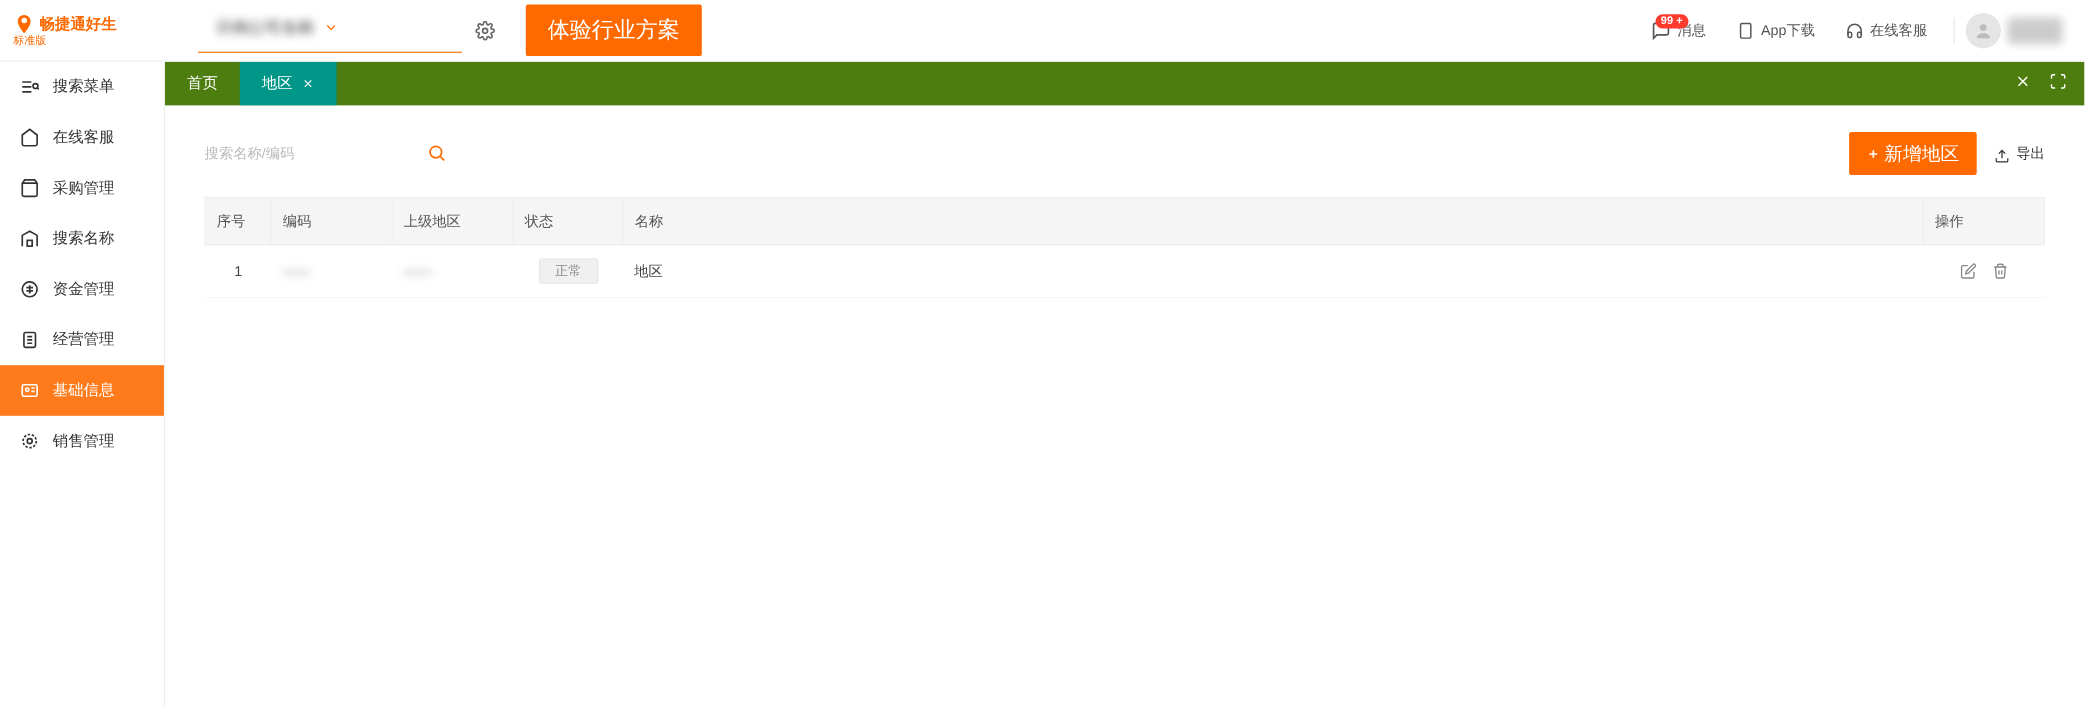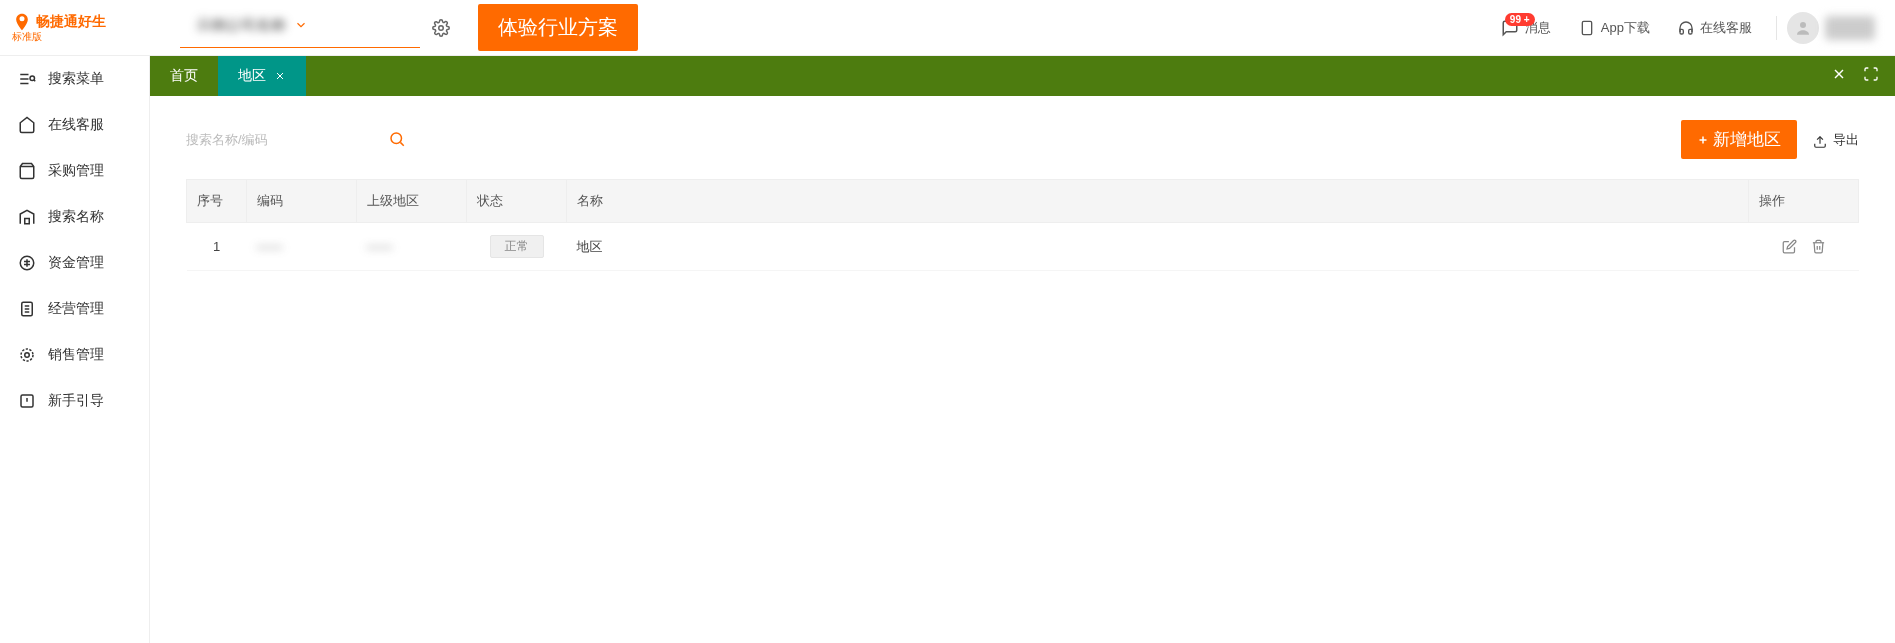--- a/index.html
+++ b/index.html
@@ -162,33 +162,35 @@
   </div>
   <div class="side-item">
     <svg class="ico" viewBox="0 0 24 24" fill="none" stroke="currentColor" stroke-width="2">
         <rect x="5" y="3" width="14" height="18" rx="2"></rect>
         <line x1="9" y1="8" x2="15" y2="8"></line>
         <line x1="9" y1="12" x2="15" y2="12"></line>
         <line x1="9" y1="16" x2="15" y2="16"></line>
       </svg>
     <span>经营管理</span>
   </div>
+  <div class="side-item active">
+    <svg class="ico" viewBox="0 0 24 24" fill="none" stroke="currentColor" stroke-width="2">
+        <rect x="3" y="5" width="18" height="14" rx="2"></rect>
+        <circle cx="9" cy="11" r="2"></circle>
+        <line x1="14" y1="9" x2="18" y2="9"></line>
+        <line x1="14" y1="13" x2="18" y2="13"></line>
+      </svg>
+    <span>基础信息</span>
+  </div>
   <div class="side-item">
     <svg class="ico" viewBox="0 0 24 24" fill="none" stroke="currentColor" stroke-width="2" stroke-dasharray="3 2">
         <circle cx="12" cy="12" r="8"></circle>
         <circle cx="12" cy="12" r="3" stroke-dasharray="0"></circle>
       </svg>
     <span>销售管理</span>
-  </div>
-  <div class="side-item">
-    <svg class="ico" viewBox="0 0 24 24" fill="none" stroke="currentColor" stroke-width="2">
-        <rect x="4" y="4" width="16" height="16" rx="2"></rect>
-        <path d="M12 8v5M12 16h.01"></path>
-      </svg>
-    <span>新手引导</span>
   </div>
 </div>
 
 <div class="tabs">
   <div class="tab">
     <span>首页</span>
   </div>
   <div class="tab active">
     <span>地区</span>
     <svg class="tab-close" width="12" height="12" viewBox="0 0 24 24" fill="none" stroke="currentColor" stroke-width="2">

